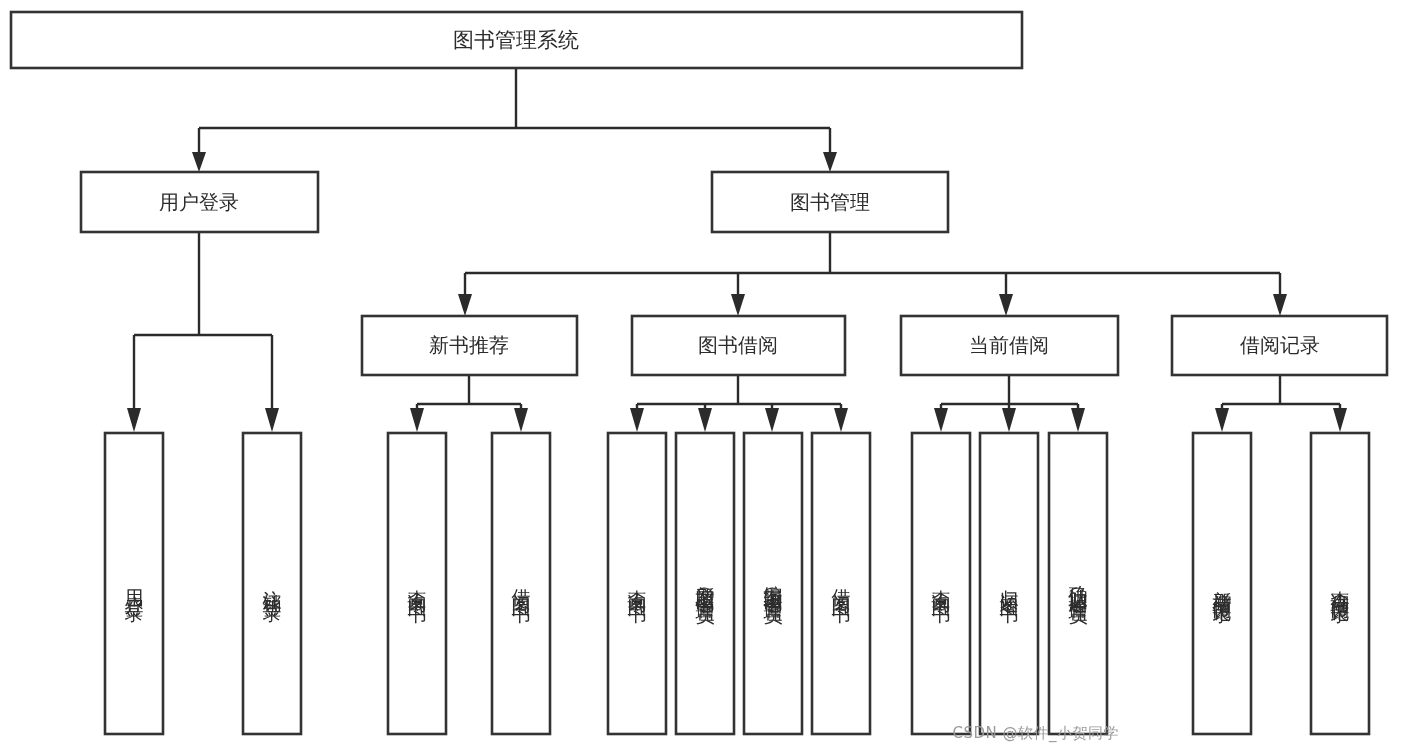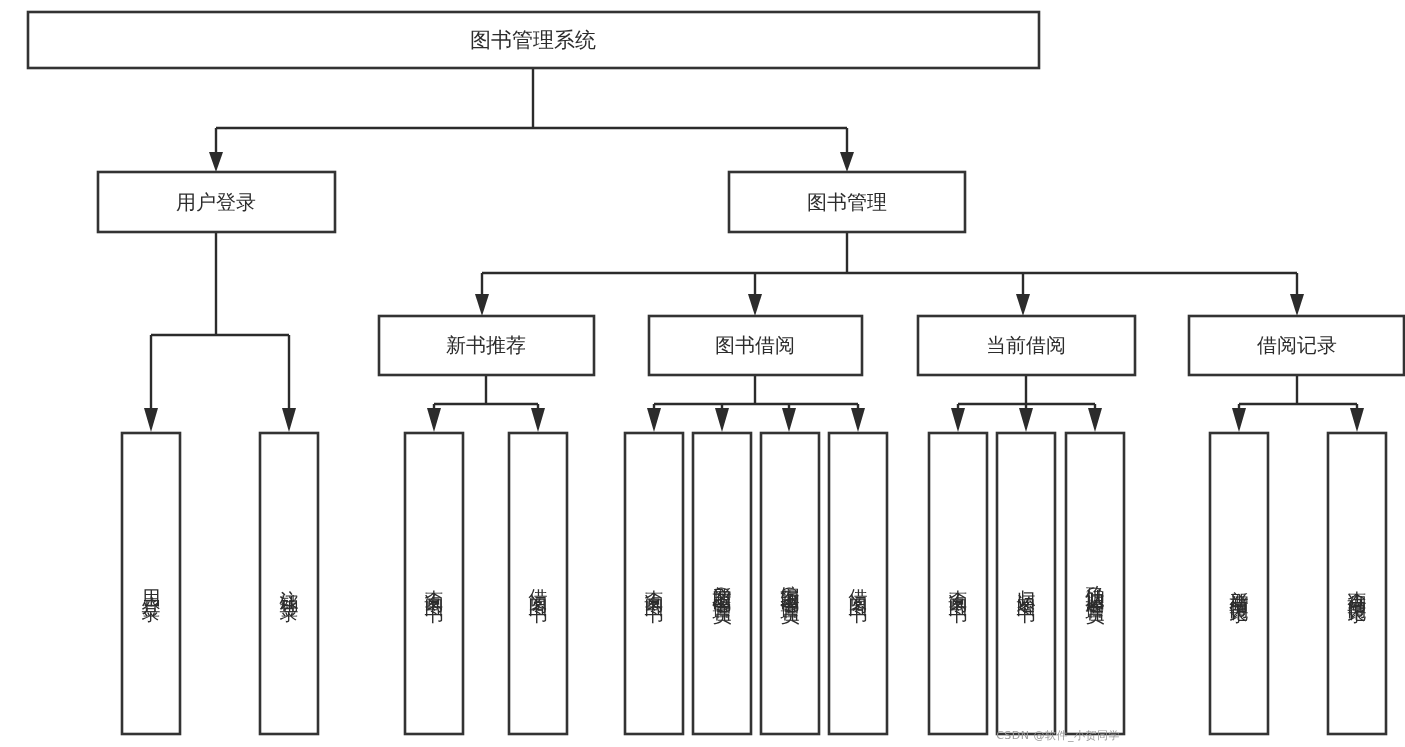--- a/index.html
+++ b/index.html
@@ -13,21 +13,20 @@
     height: 747px;
     font-family: "DejaVu Sans", "Liberation Sans", sans-serif;
     overflow: hidden;
     position: relative;
   }
   #diagram-root {
     position: relative;
     width: 1127px;
     height: 747px;
     background: #ffffff;
-    margin-left: 17px;
   }
   svg.diagram-canvas {
     position: absolute;
     left: 0;
     top: 0;
     width: 1405px;
     height: 747px;
     display: block;
   }
   .node-box {
@@ -66,24 +65,24 @@
     font-size: 19px;
     line-height: 1.05;
     letter-spacing: 5px;
     color: #2c2c2c;
     text-align: center;
     white-space: nowrap;
     pointer-events: none;
   }
   .watermark {
     position: absolute;
-    right: 24px;
+    right: 8px;
     bottom: 4px;
     font-family: "DejaVu Sans", "Liberation Sans", sans-serif;
-    font-size: 11px;
+    font-size: 15px;
     color: #9a9a9a;
     letter-spacing: 0.5px;
     white-space: nowrap;
   }
 </style>
 </head>
 <body>
 
 <div id="diagram-root">
 

